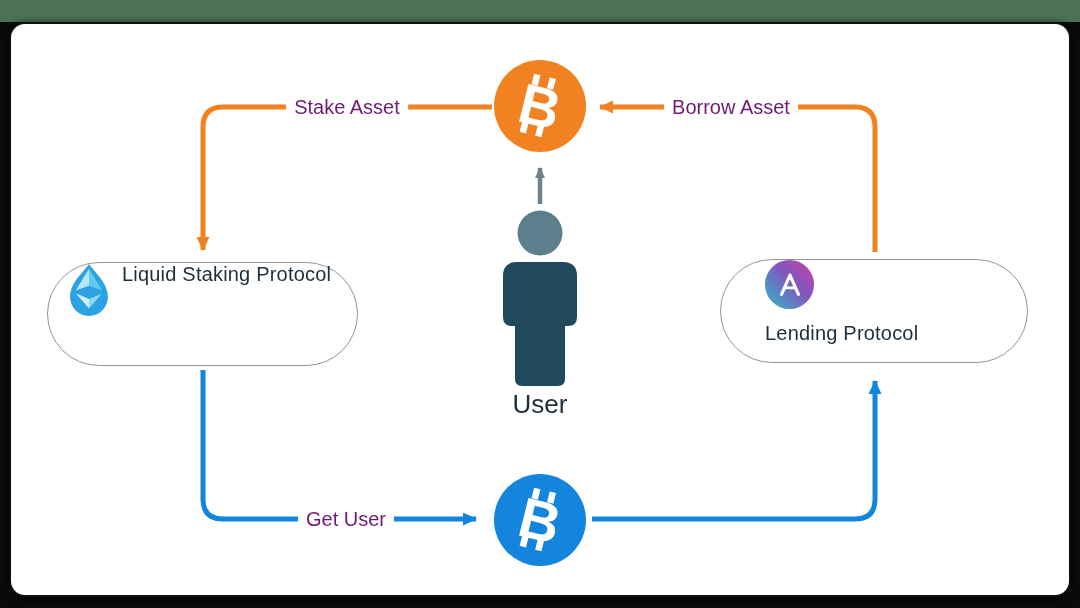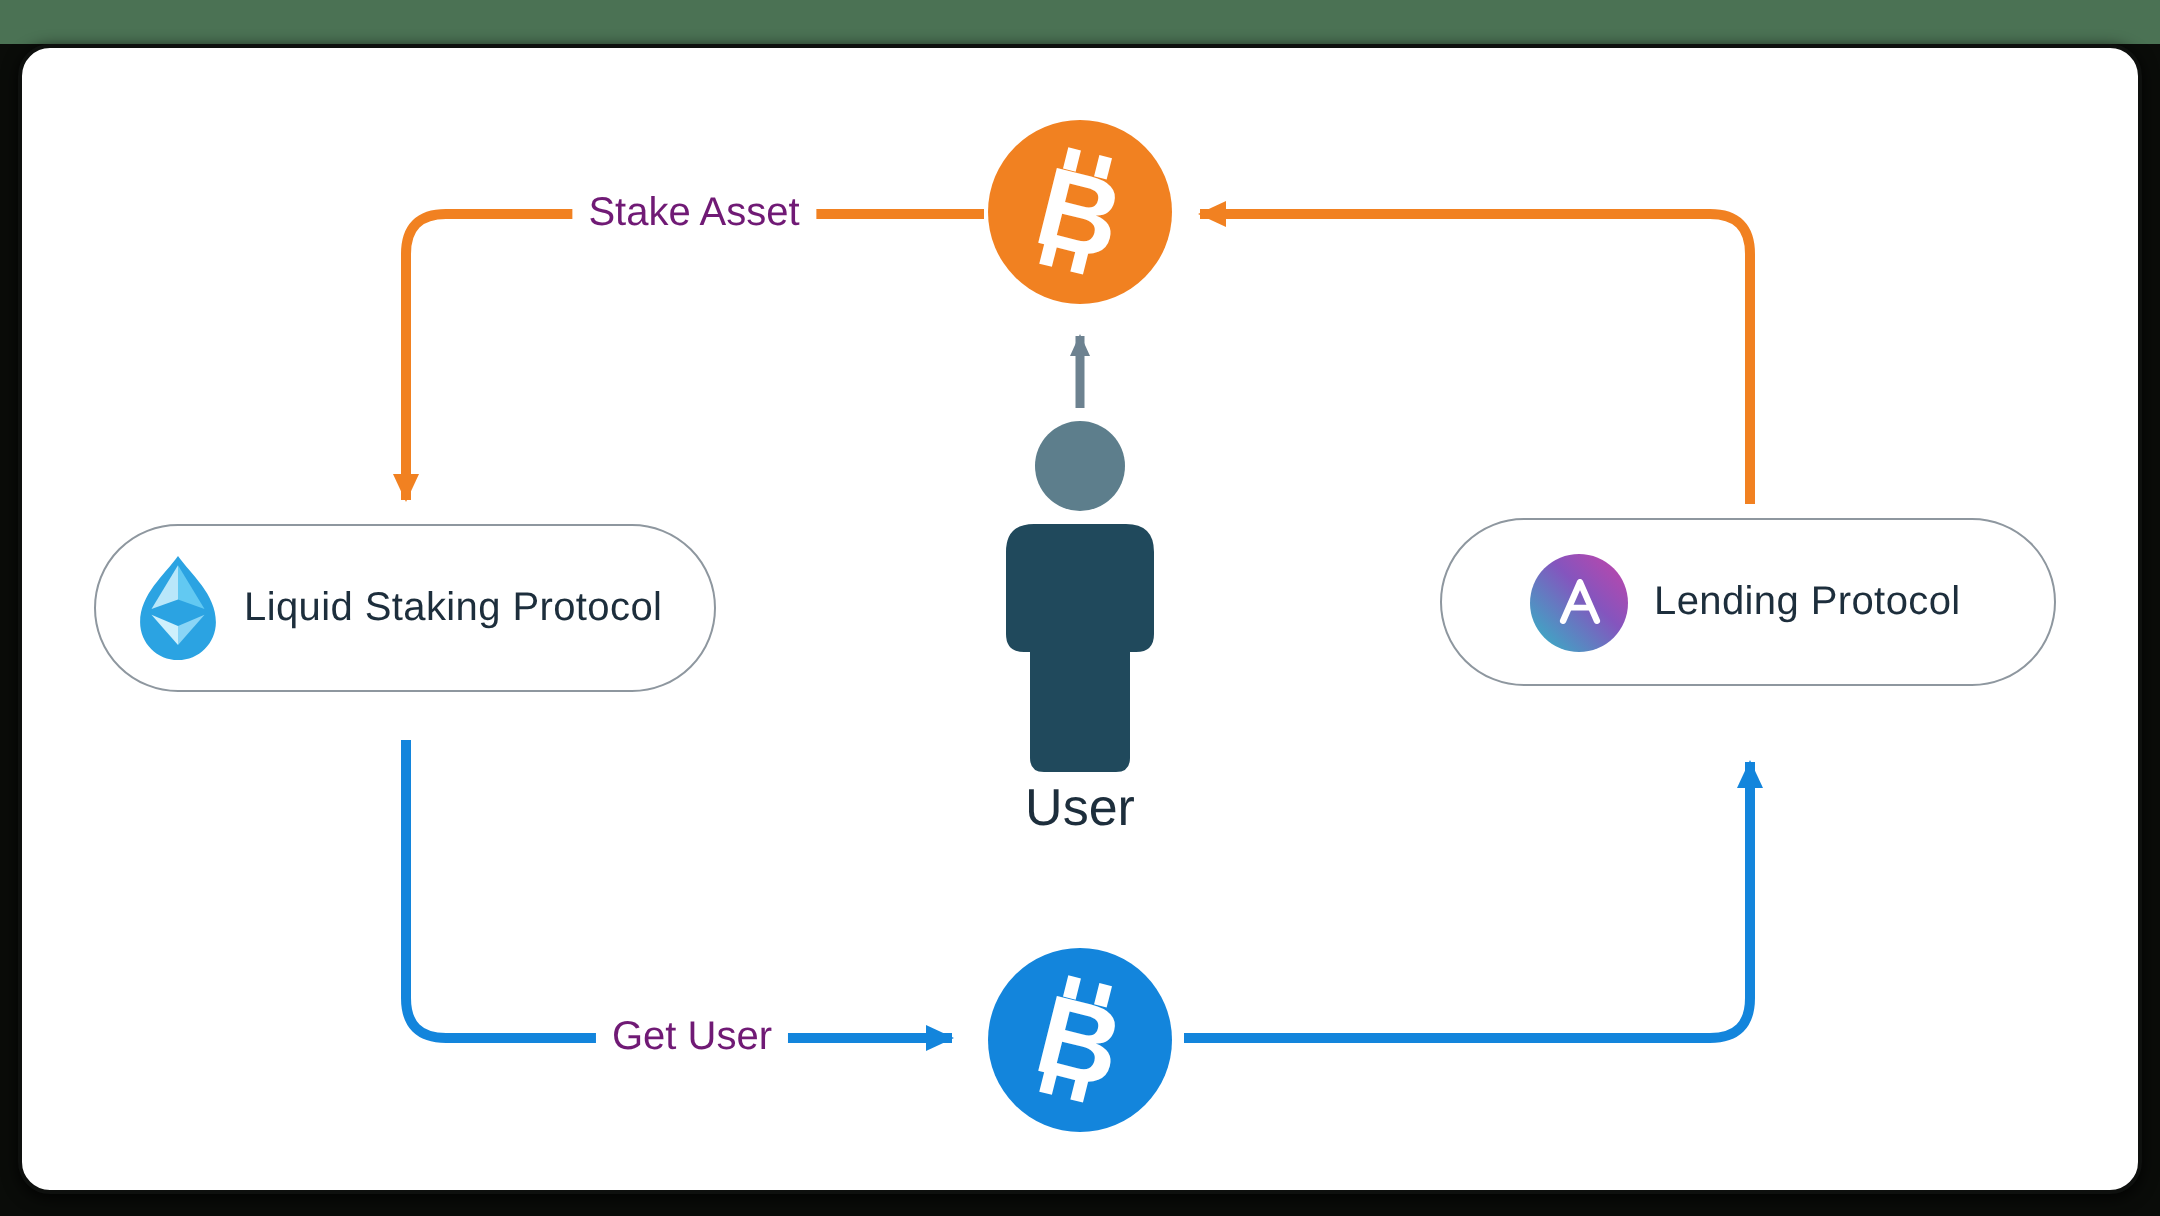--- a/index.html
+++ b/index.html
@@ -9,24 +9,24 @@
   .panel{position:absolute;left:9px;top:22px;width:1062px;height:575px;box-sizing:border-box;
          background:#ffffff;border:2px solid #0e100e;border-radius:16px;
          box-shadow:0 2px 8px rgba(0,0,0,.85);}
   .overlay{position:absolute;left:0;top:0;width:1080px;height:608px;}
 
   .node-circle{position:absolute;width:92px;height:92px;border-radius:50%;
                display:flex;align-items:center;justify-content:center;}
   .btc-top{left:494px;top:60px;background:#F18121;}
   .btc-bottom{left:494px;top:474px;background:#1385DC;}
 
-  .pill{position:absolute;height:84px;border-radius:54px;background:#fff;
-        border:1.5px solid #8e979f;box-sizing:border-box;display:flex;align-items:center;}
+  .pill{position:absolute;height:104px;border-radius:54px;background:#fff;
+        border:1.5px solid #8e979f;box-sizing:border-box;display:flex;align-items:flex-start;}
   .pill-left{left:47px;top:262px;width:311px;padding-left:20px;gap:12px;}
-  .pill-right{left:720px;top:259px;width:308px;padding-left:44px;gap:13px;}
+  .pill-right{left:720px;top:259px;width:308px;padding-left:44px;gap:13px;flex-direction:column;}
   .pill-label{font-size:20px;color:#1d2e3c;letter-spacing:.2px;white-space:nowrap;}
 
   .aave-circle{width:49px;height:49px;border-radius:50%;flex:0 0 49px;
                background:linear-gradient(225deg,#C643A8 0%,#8455BE 42%,#2EBAC6 100%);
                display:flex;align-items:center;justify-content:center;}
 
   .edge-label{position:absolute;transform:translate(-50%,-50%);background:#fff;
               padding:1px 8px;font-size:20px;color:#701a75;white-space:nowrap;font-weight:500;}
   .lbl-stake{left:347px;top:107px;}
   .lbl-borrow{left:731px;top:107px;}
@@ -108,16 +108,17 @@
     <div class="aave-circle">
       <svg width="30" height="30" viewBox="0 0 32 32">
         <path d="M16 5.5 L7 26 M16 5.5 L25 26" stroke="#ffffff" stroke-width="3.4" stroke-linecap="round" fill="none"></path>
         <path d="M10.8 19 L21.2 19" stroke="#ffffff" stroke-width="3" stroke-linecap="round"></path>
       </svg>
     </div>
     <span class="pill-label">Lending Protocol</span>
   </div>
 
   <div class="edge-label lbl-stake">Stake Asset</div>
+  <div class="edge-label lbl-borrow">Borrow Asset</div>
   <div class="edge-label lbl-get">Get User</div>
 
   <div class="user-label">User</div>
 </div>
 
 </body></html>

